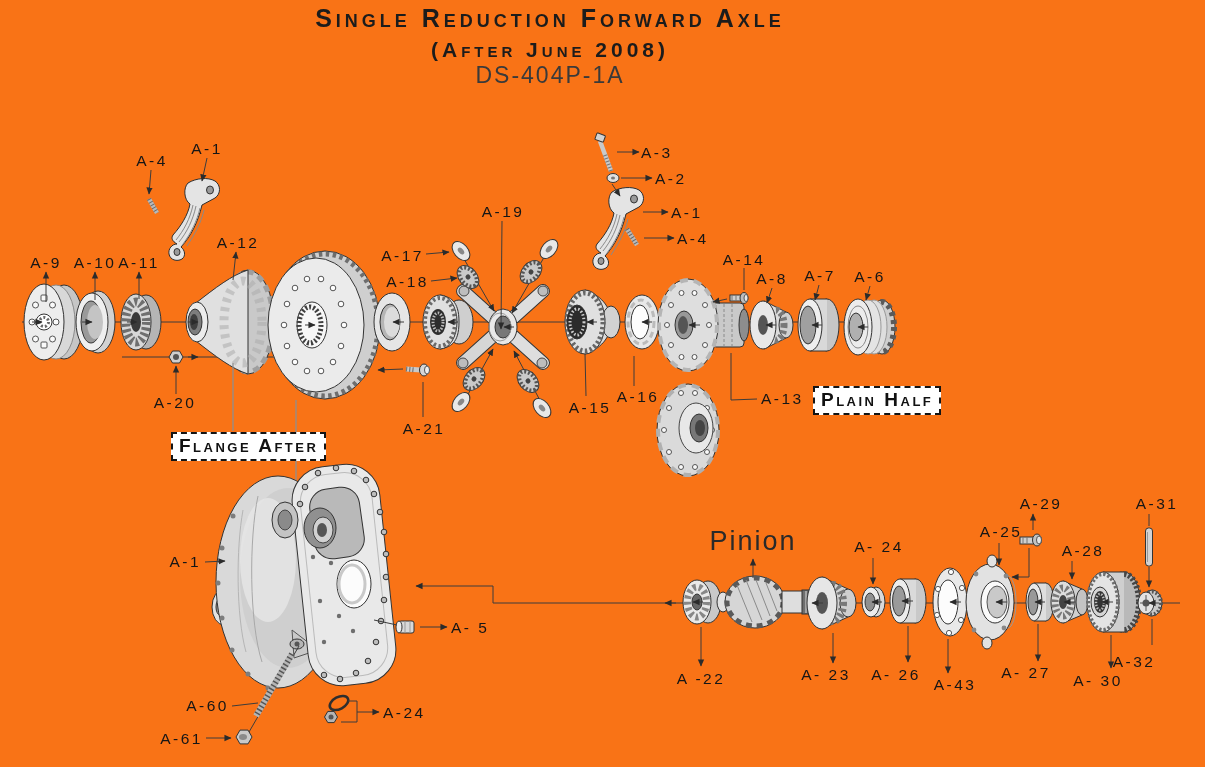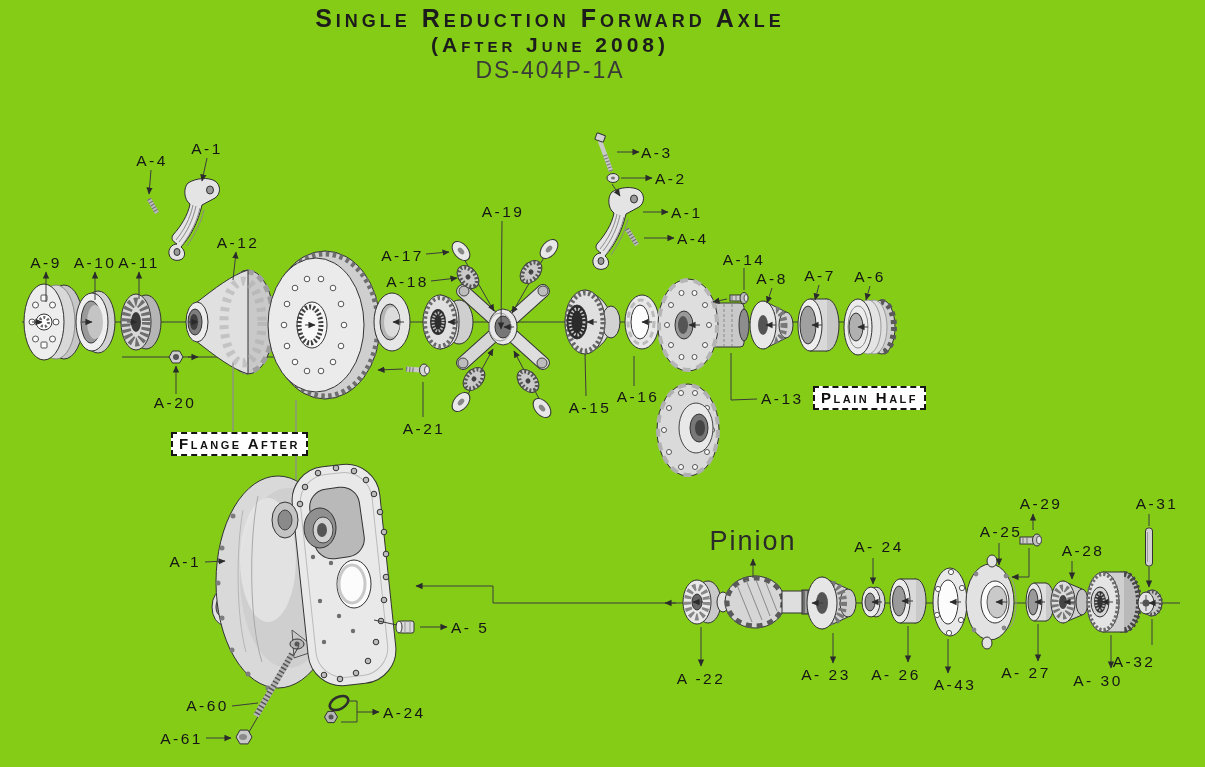--- a/index.html
+++ b/index.html
@@ -1,23 +1,23 @@
 <!DOCTYPE html>
 <html><head>
 <meta charset="utf-8">
 <style>
   html,body{margin:0;padding:0;background:#fff;}
-  .stage{position:relative;width:1205px;height:767px;background:#84cc16;
+  .stage{position:relative;width:1205px;height:767px;background:#f97316;
          font-family:"Liberation Sans",sans-serif;overflow:hidden;}
   .hdr{position:absolute;left:0;top:4px;width:1100px;text-align:center;color:#1c1c1c;}
   .hdr .t1{font-size:25px;font-weight:bold;font-variant:small-caps;letter-spacing:4px;}
-  .hdr .t2{font-size:21px;font-weight:bold;font-variant:small-caps;letter-spacing:4px;}
+  .hdr .t2{font-size:21px;font-weight:bold;font-variant:small-caps;letter-spacing:4px;margin-top:5px;}
   .hdr .t3{font-size:23px;font-weight:normal;color:#3a3a3a;letter-spacing:2px;}
   .callout{position:absolute;border:2px dashed #141414;background:#fff;color:#111;
-           font-size:15px;font-weight:bold;font-variant:small-caps;letter-spacing:2.5px;
+           font-size:19px;font-weight:bold;font-variant:small-caps;letter-spacing:2.5px;
            padding:1px 6px 2px 6px;white-space:nowrap;}
   svg{position:absolute;left:0;top:0;}
   .ln{stroke:#3c3c3c;stroke-width:1;fill:none;}
   .lng{stroke:#8f8f8f;stroke-width:1.3;fill:none;}
   text.lbl{font-family:"Liberation Sans",sans-serif;font-size:15.5px;letter-spacing:2.5px;fill:#161616;}
   text.big{font-family:"Liberation Sans",sans-serif;font-size:27px;letter-spacing:2px;fill:#2a2a2a;}
 </style>
 </head>
 <body>
 

